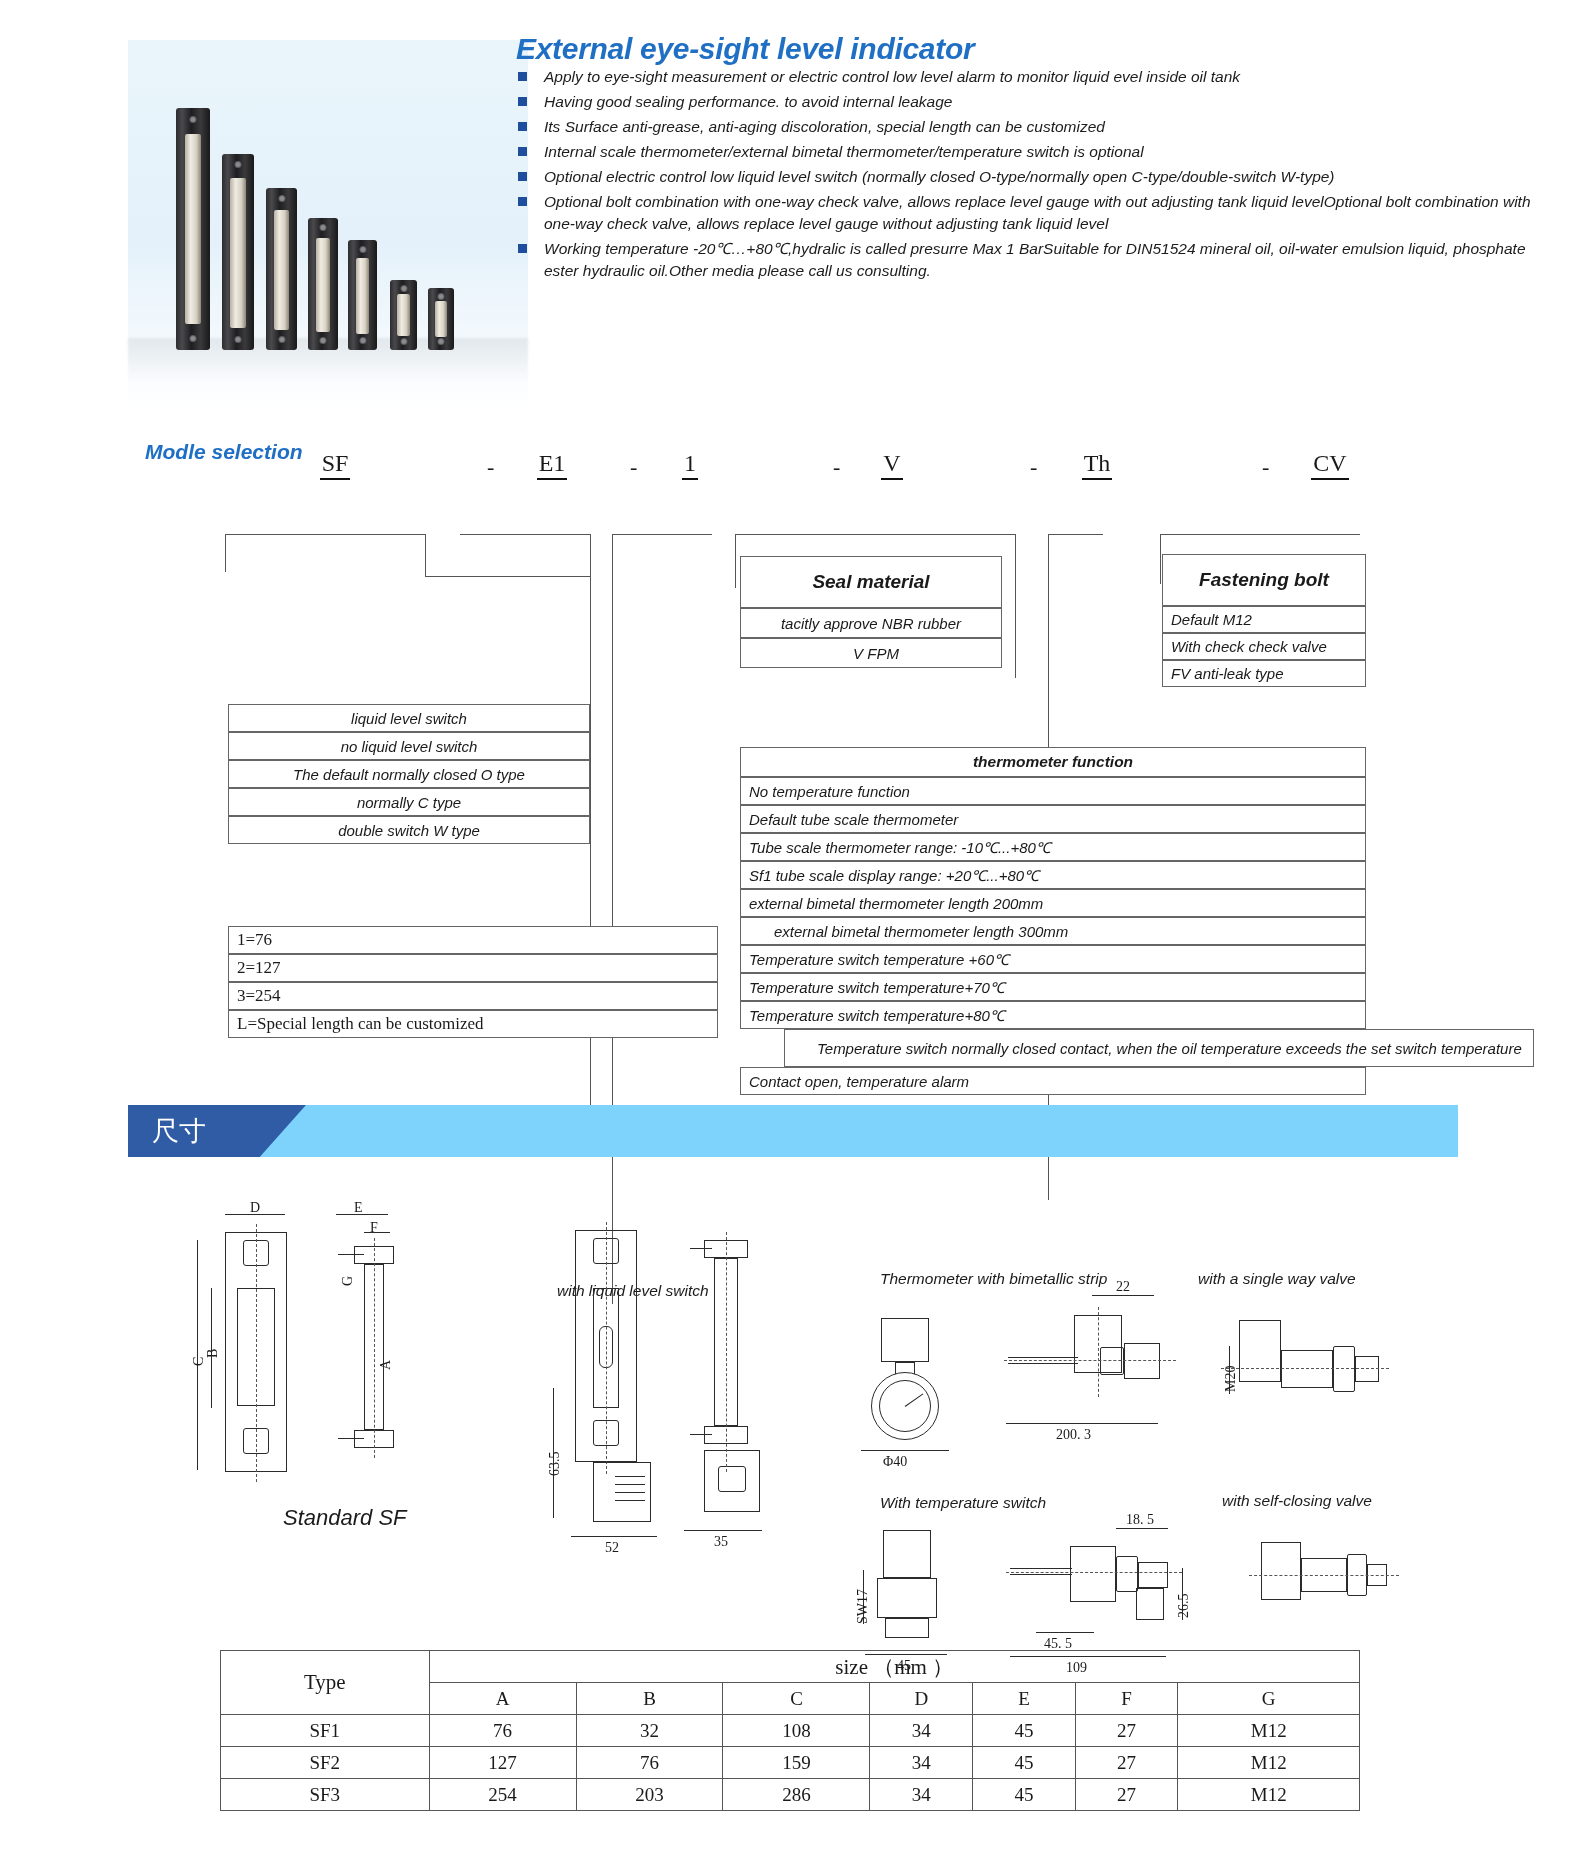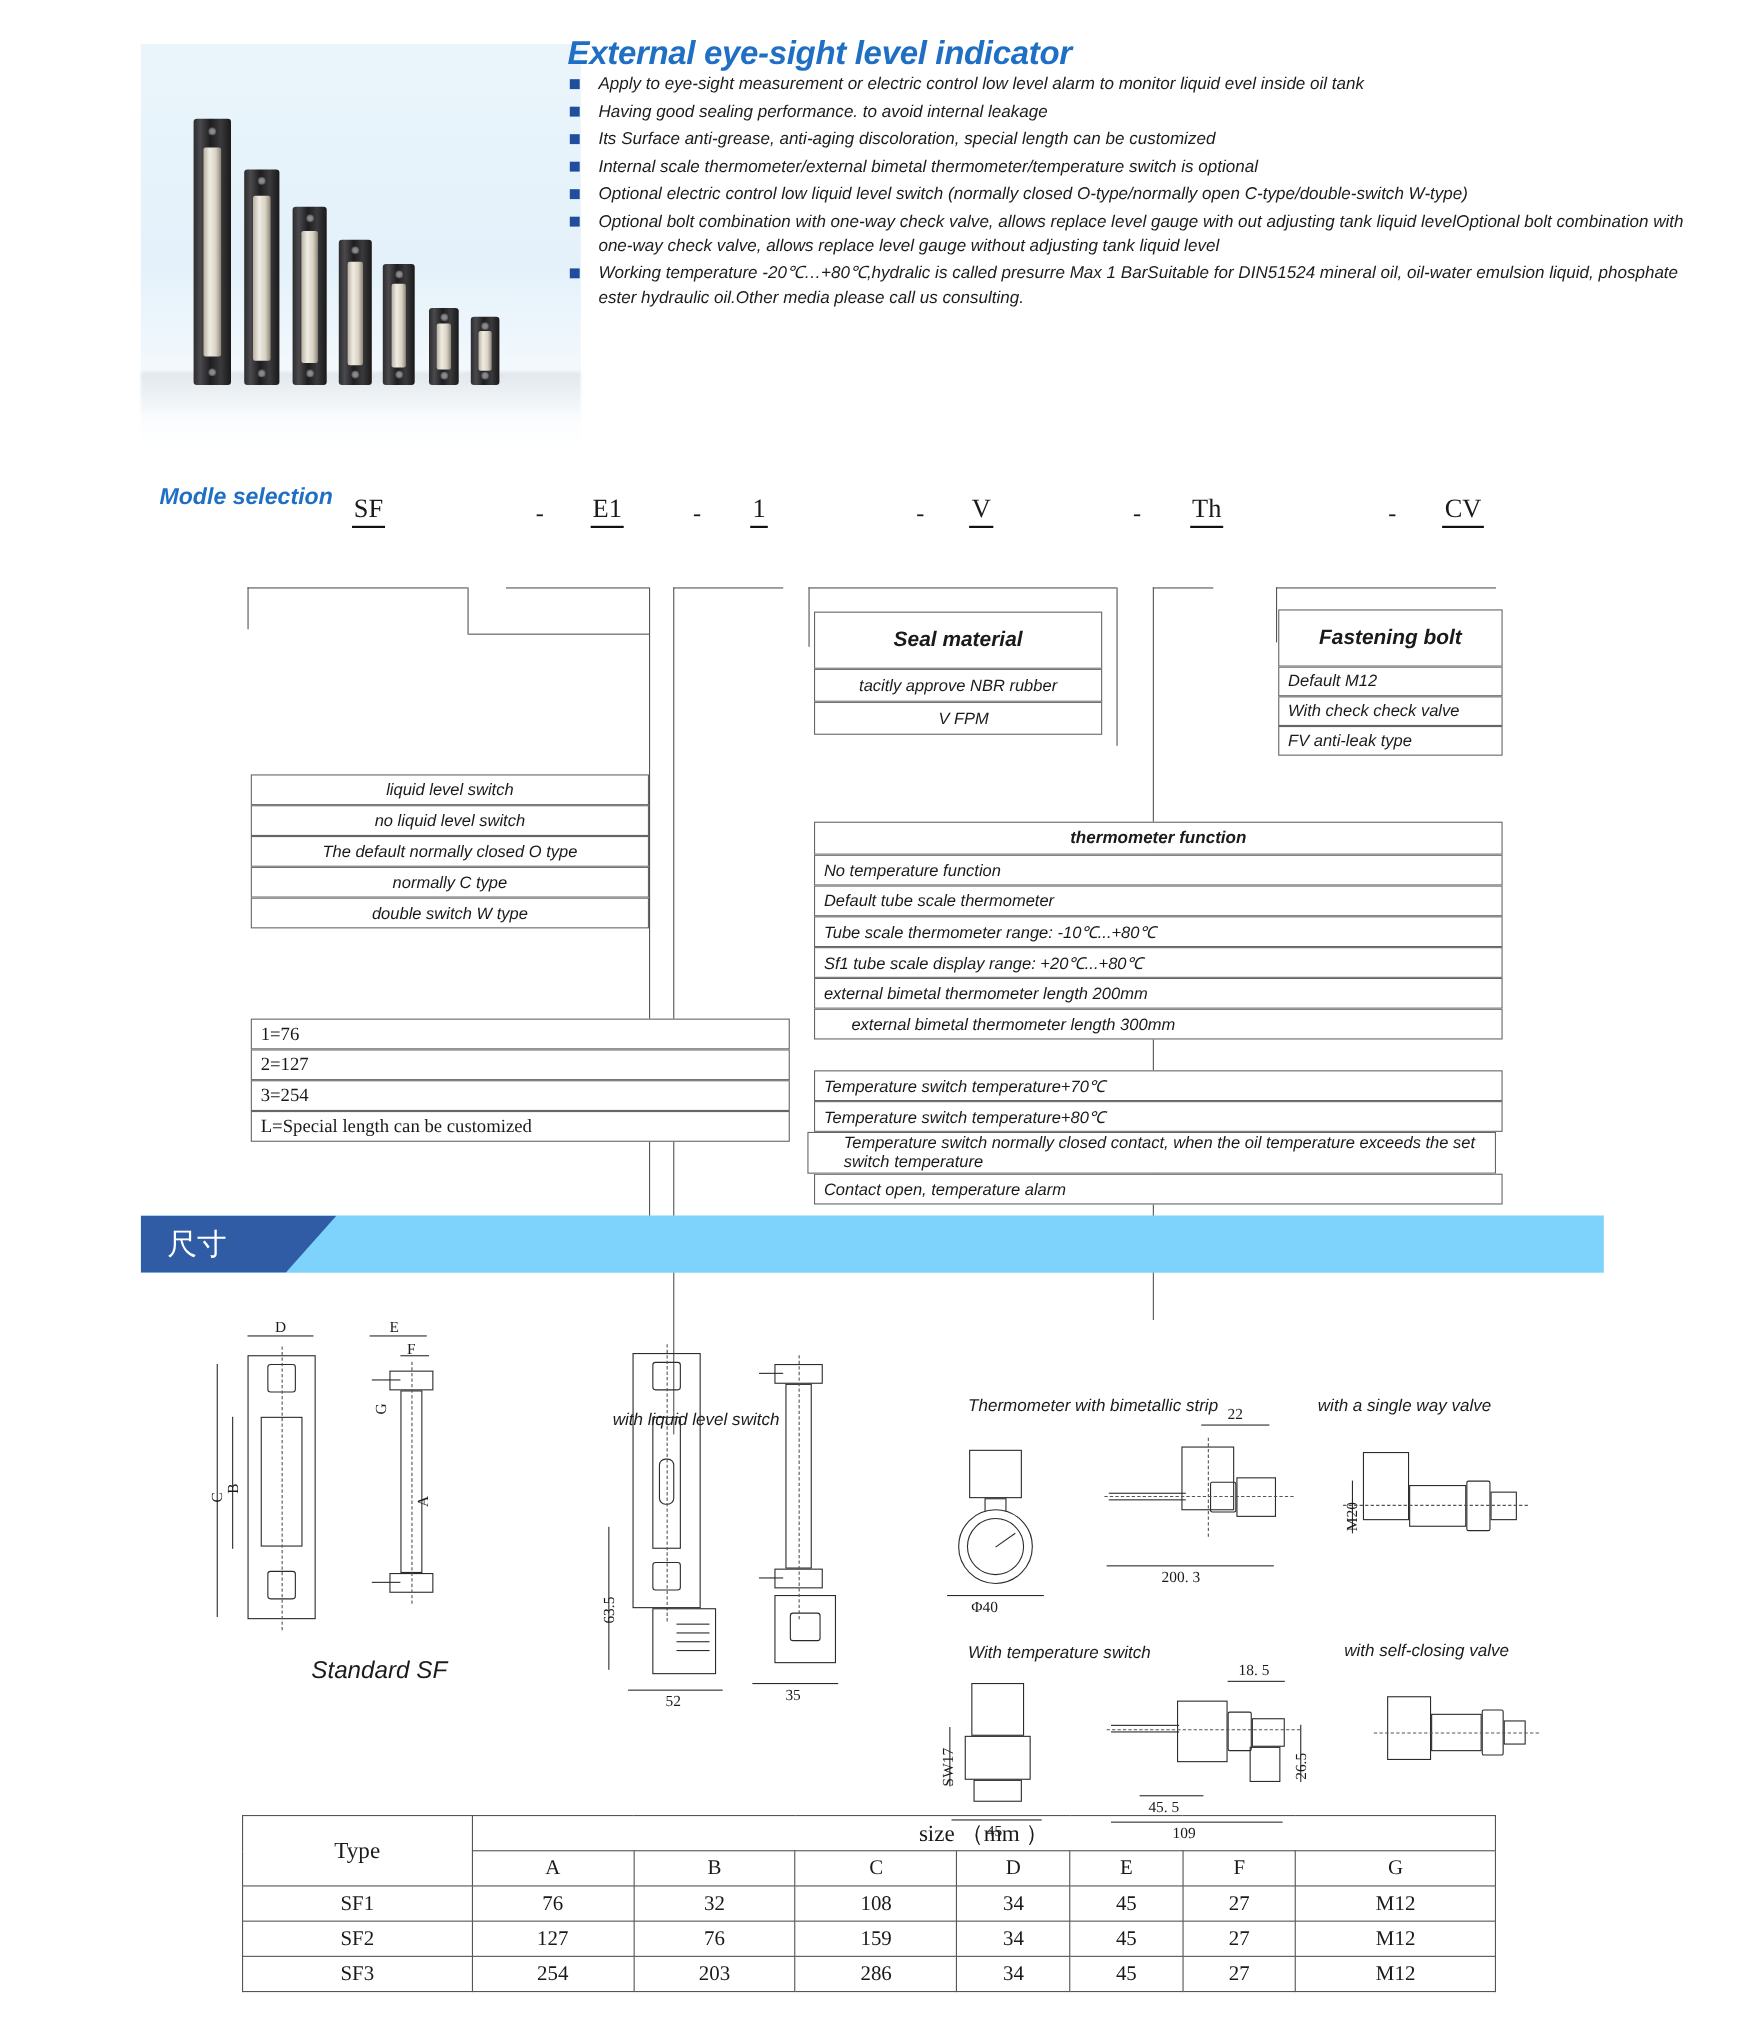--- a/index.html
+++ b/index.html
@@ -258,23 +258,24 @@
   <div class="bx left" style="left:1162px; top:193px; width:204px; height:27px;">With check check valve</div>
   <div class="bx left" style="left:1162px; top:220px; width:204px; height:27px;">FV anti-leak type</div>
 
   <div class="bx hdr-sm" style="left:740px; top:307px; width:626px; height:30px;">thermometer function</div>
   <div class="bx left" style="left:740px; top:337px; width:626px; height:28px;">No temperature function</div>
   <div class="bx left" style="left:740px; top:365px; width:626px; height:28px;">Default tube scale thermometer</div>
   <div class="bx left" style="left:740px; top:393px; width:626px; height:28px;">Tube scale thermometer range: -10℃...+80℃</div>
   <div class="bx left" style="left:740px; top:421px; width:626px; height:28px;">Sf1 tube scale display range: +20℃...+80℃</div>
   <div class="bx left" style="left:740px; top:449px; width:626px; height:28px;">external bimetal thermometer length 200mm</div>
   <div class="bx left" style="left:740px; top:477px; width:626px; height:28px;padding-left:33px;">external bimetal thermometer length 300mm</div>
+  <div class="bx left" style="left:740px; top:505px; width:626px; height:28px;">Temperature switch  temperature +60℃</div>
   <div class="bx left" style="left:740px; top:533px; width:626px; height:28px;">Temperature switch  temperature+70℃</div>
   <div class="bx left" style="left:740px; top:561px; width:626px; height:28px;">Temperature switch  temperature+80℃</div>
-  <div class="bx left" style="left:734px; top:589px; width:626px; height:38px; line-height:17px;padding-left:32px;">Temperature switch normally closed contact, when the oil temperature exceeds the set switch temperature</div>
+  <div class="bx left" style="left:784px; top:589px; width:750px; height:38px; line-height:17px;padding-left:32px;">Temperature switch normally closed contact, when the oil temperature exceeds the set switch temperature</div>
   <div class="bx left" style="left:740px; top:627px; width:626px; height:28px;">Contact open, temperature alarm</div>
 
 </div>
 
 <div class="dimsec">
   <div class="banner-wrap">
     <div class="banner-tab">尺寸</div>
   </div>
 
   <div class="dwg" style="left:215px; top:110px; width:340px; height:300px;">

